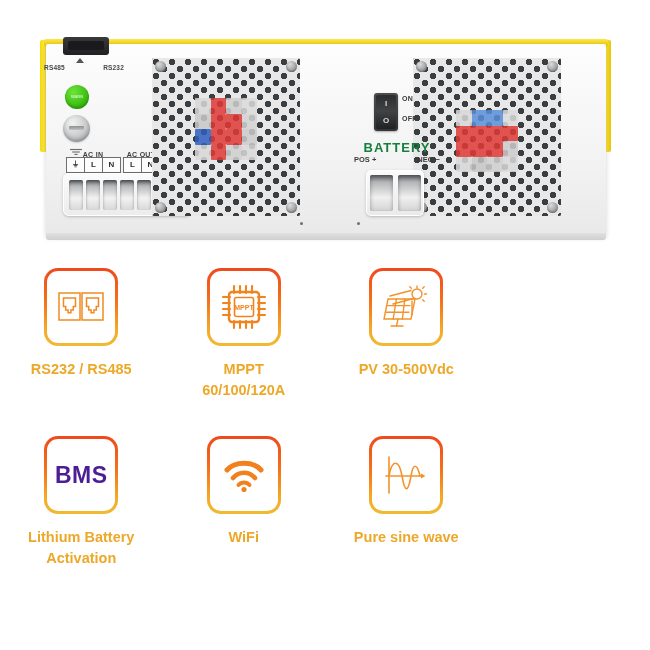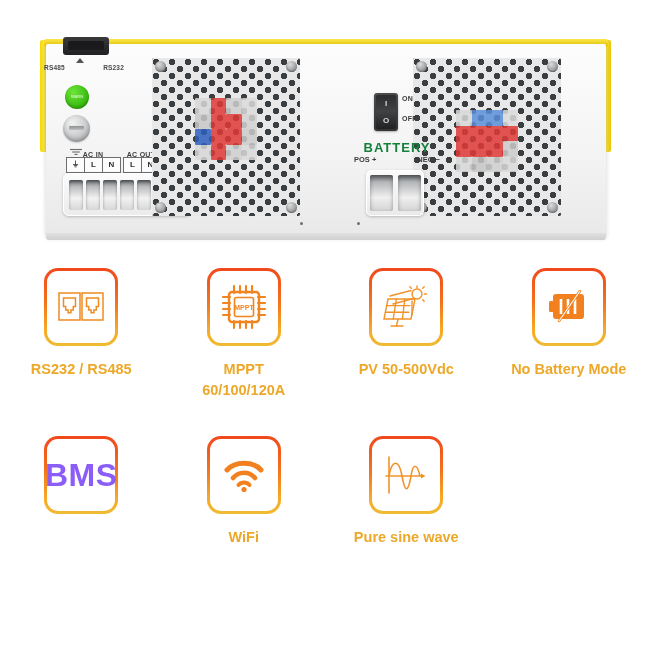--- a/index.html
+++ b/index.html
@@ -242,21 +242,21 @@
     padding:3.2px;box-sizing:border-box;
     background:linear-gradient(180deg,#f0481c 0%,#f4701b 42%,#f6a825 78%,#efbb33 100%);
     display:flex;align-items:center;justify-content:center;
   }
   .icon-inner{
     width:100%;height:100%;
     background:#ffffff;border-radius:11px;
     display:flex;align-items:center;justify-content:center;
   }
   .bms-text{
-    font-size:32px;font-weight:700;color:#8b5cf6;letter-spacing:.5px;
+    font-size:23px;font-weight:700;color:#4c1d95;letter-spacing:.5px;
   }
   .feature-label{
     margin-top:13px;
     font-size:14.5px;font-weight:700;
     color:#eda829;
     text-align:center;line-height:1.42;
     max-width:158px;
   }
   #row-1{margin-bottom:36px;}
 </style>
@@ -460,51 +460,34 @@
               <line x1="14.4" y1="14" x2="11.2" y2="34"></line>
               <line x1="22.8" y1="14" x2="20.4" y2="34"></line>
               <line x1="28" y1="20.6" x2="4.7" y2="20.6"></line>
               <line x1="26.8" y1="27.3" x2="3.4" y2="27.3"></line>
               <line x1="16" y1="34" x2="14.5" y2="41"></line>
               <line x1="9" y1="41" x2="21" y2="41"></line>
             </g>
           </svg>
         </div>
       </div>
-      <div class="feature-label">PV 50-500Vdc</div>
-    </div>
-
-    <div class="feature-cell">
-      <div class="icon-box">
-        <div class="icon-inner">
-          <svg width="44" height="38" viewBox="0 0 44 38">
-            <rect x="6" y="6" width="31" height="25" rx="3" fill="#f2801e"></rect>
-            <rect x="2" y="13" width="5" height="11" rx="1.5" fill="#f2801e"></rect>
-            <g stroke="#ffffff" stroke-width="2.6">
-              <line x1="14" y1="11" x2="14" y2="26"></line>
-              <line x1="21" y1="11" x2="21" y2="26"></line>
-              <line x1="28" y1="11" x2="28" y2="26"></line>
-            </g>
-            <path d="M12 33 L33 3" stroke="#f2801e" stroke-width="2.6" stroke-linecap="round" fill="none"></path>
-            <path d="M12 33 L33 3" stroke="#ffffff" stroke-width="1.1" stroke-linecap="round" fill="none"></path>
-          </svg>
-        </div>
-      </div>
-      <div class="feature-label">No Battery Mode</div>
-    </div>
+      <div class="feature-label">PV 30-500Vdc</div>
+    </div>
+
   </div>
 
   <div class="feature-row" id="row-2">
 
     <div class="feature-cell">
       <div class="icon-box">
         <div class="icon-inner">
           <span class="bms-text">BMS</span>
         </div>
       </div>
+      <div class="feature-label">Lithium Battery<br>Activation</div>
     </div>
 
 
     <div class="feature-cell">
       <div class="icon-box">
         <div class="icon-inner">
           <svg width="42" height="34" viewBox="0 0 42 34">
             <g fill="none" stroke="#f2801e" stroke-linecap="round">
               <path d="M4 12 C12 3, 30 3, 38 12" stroke-width="5"></path>
               <path d="M10 20 C16 13, 26 13, 32 20" stroke-width="4.6"></path>

